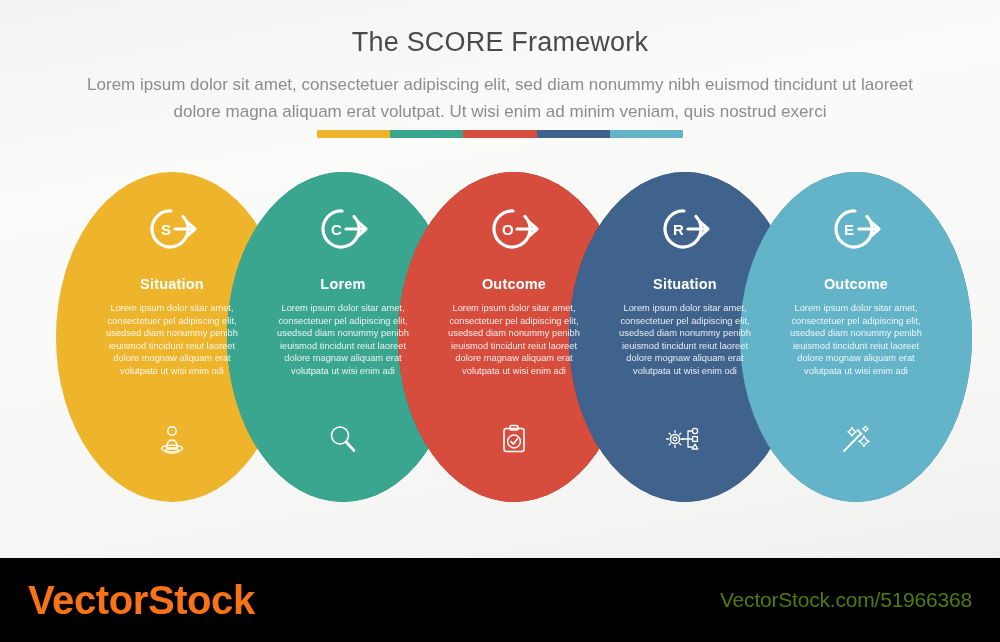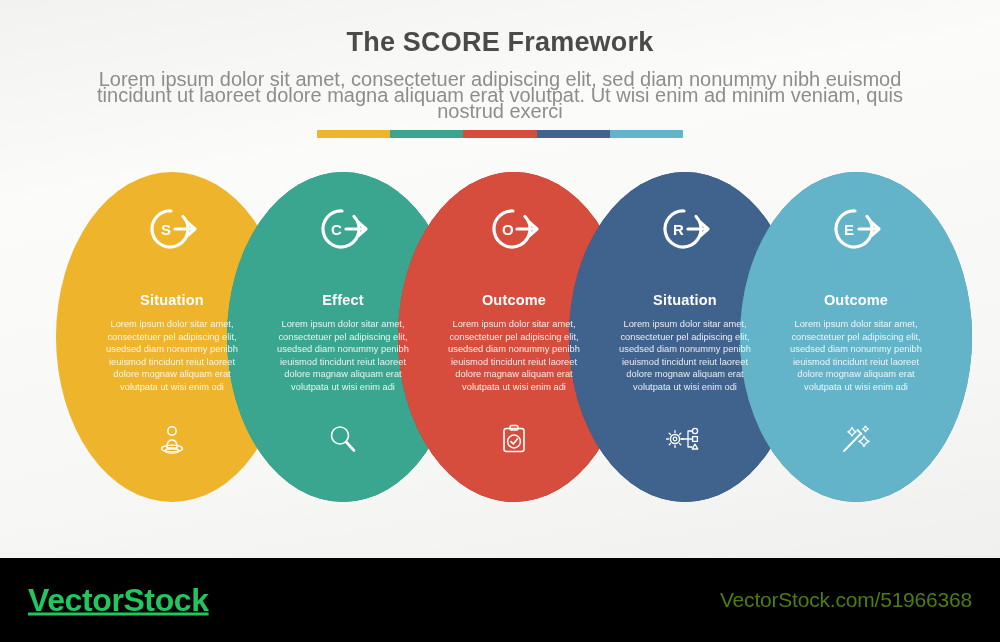--- a/index.html
+++ b/index.html
@@ -19,30 +19,30 @@
     left: 0; top: 0;
     width: 1000px; height: 558px;
     background: linear-gradient(170deg, #f2f2f0 0%, #fbfbfa 28%, #f7f7f5 70%, #f0f0ee 100%);
     overflow: hidden;
   }
   .title {
     position: absolute;
     top: 27px; left: 0; width: 1000px;
     text-align: center;
     font-size: 27px;
-    font-weight: bold;
+    font-weight: normal;
     color: #4a4a49;
     letter-spacing: 0.2px;
   }
   .subtitle {
     position: absolute;
     top: 71px; left: 80px; width: 840px;
     text-align: center;
-    font-size: 20px;
-    line-height: 16px;
+    font-size: 17px;
+    line-height: 27px;
     color: #8d8d8b;
   }
   .divider {
     position: absolute;
     top: 130px; left: 317px;
     width: 366px; height: 8px;
     display: flex;
     border-radius: 1px;
     overflow: hidden;
   }
@@ -89,21 +89,21 @@
   .content.c1 { left: 56px; }
   .content.c2 { left: 227px; }
   .content.c3 { left: 398px; }
   .content.c4 { left: 569px; }
   .content.c5 { left: 740px; }
 
   .badge { margin-top: 30px; width: 82px; height: 54px; }
   .badge svg { display: block; width: 82px; height: 54px; }
 
   .ell-title {
-    margin-top: 36px;
+    margin-top: 20px;
     font-size: 14.5px;
     font-weight: bold;
     color: #ffffff;
     letter-spacing: 0.2px;
   }
   .ell-body {
     margin-top: 10px;
     width: 152px;
     text-align: center;
     font-size: 9.3px;
@@ -122,25 +122,24 @@
   .footer {
     position: absolute;
     left: 0; top: 558px;
     width: 1000px; height: 84px;
     background: #000000;
   }
   .footer-brand {
     position: absolute;
     left: 28px; top: 50%;
     transform: translateY(-50%);
-    font-size: 32px;
+    font-size: 40px;
     font-weight: bold;
-    color: #22c55e;
+    color: #f97316;
     letter-spacing: -0.4px;
-    text-decoration: underline;
   }
   .footer-url {
     position: absolute;
     right: 28px; top: 50%;
     transform: translateY(-50%);
     font-size: 21px;
     color: #4d7c0f;
     letter-spacing: -0.2px;
   }
 </style>
@@ -203,21 +202,21 @@
 
     <div class="content c2">
       <div class="badge">
         <svg viewBox="0 0 82 54">
           <path d="M40 9 A18 18 0 1 0 52 14.5" fill="none" stroke="#fff" stroke-width="3.2" stroke-linecap="round"></path>
           <path d="M44 27 L63 27" fill="none" stroke="#fff" stroke-width="3.2" stroke-linecap="round"></path>
           <path d="M56 20 L64 27 L56 34" fill="none" stroke="#fff" stroke-width="3.2" stroke-linecap="round" stroke-linejoin="round"></path>
           <text x="29" y="33" font-family="Liberation Sans, sans-serif" font-size="15" font-weight="bold" fill="#fff">C</text>
         </svg>
       </div>
-      <div class="ell-title">Effect</div>
+      <div class="ell-title">Lorem</div>
       <div class="ell-body">Lorem ipsum dolor sitar amet, consectetuer pel adipiscing elit, usedsed diam nonummy penibh ieuismod tincidunt reiut laoreet dolore magnaw aliquam erat volutpata ut wisi enim adi</div>
       <div class="bottom-icon">
         <svg viewBox="0 0 42 42">
           <circle cx="18" cy="17.5" r="8.5" fill="none" stroke="#fff" stroke-width="1.6"></circle>
           <path d="M24.2 24 L32 32.5" fill="none" stroke="#fff" stroke-width="2.6" stroke-linecap="round"></path>
         </svg>
       </div>
     </div>
 
     <div class="content c3">

